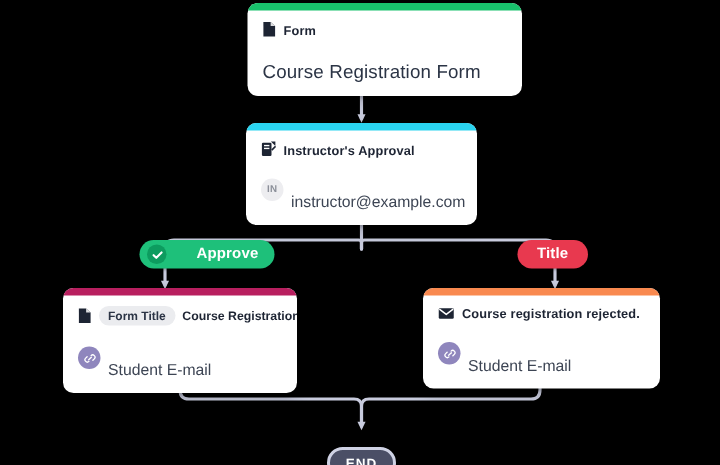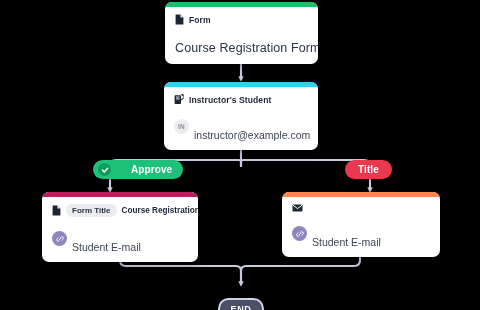--- a/index.html
+++ b/index.html
@@ -144,21 +144,21 @@
       <path d="M241,166 L241,162 Q241,160 243,160 L364,160 Q370,160 370,166 L370,162"></path>
 
       <path d="M110,177 L110,190" marker-end="url(#arrow)"></path>
       <path d="M370,177 L370,190" marker-end="url(#arrow)"></path>
 
       <path d="M120,244 L120,260 Q120,266 126,266 L236,266 Q241,266 241,271 L241,284" marker-end="url(#arrow)"></path>
       <path d="M360,244 L360,260 Q360,266 354,266 L246,266 Q241,266 241,271 L241,284"></path>
     </g>
   </svg>
 
-  <div class="card" id="card-form" style="left:165px;top:2px;width:153px;">
+  <div class="card" id="card-form" style="left:165px;top:2px;width:183px;">
     <span class="accent" style="background:#18c16c;"></span>
     <div class="card-body">
       <div class="row">
         <span class="glyph">
           <svg width="9" height="11" viewBox="0 0 9 11">
             <path d="M0.6 0.6 H5.4 L8.4 3.4 V10.4 H0.6 Z" fill="#1d2433"></path>
             <path d="M5.4 0.6 V3.4 H8.4" fill="#ffffff" opacity="0.85"></path>
           </svg>
         </span>
         <span class="node-title">Form</span>
@@ -173,21 +173,21 @@
       <div class="row">
         <span class="glyph">
           <svg width="10" height="11" viewBox="0 0 10 11">
             <rect x="0.6" y="1.2" width="6.4" height="8.8" rx="0.8" fill="#1d2433"></rect>
             <rect x="2" y="2.6" width="3.6" height="0.9" fill="#ffffff"></rect>
             <rect x="2" y="4.5" width="3.6" height="0.9" fill="#ffffff"></rect>
             <path d="M6.6 0.3 L9.6 3.3 L9.6 0.3 Z" fill="#1d2433"></path>
             <path d="M7.2 6.1 L9.7 3.6" stroke="#1d2433" stroke-width="1.1" fill="none"></path>
           </svg>
         </span>
-        <span class="node-title">Instructor's Student</span>
+        <span class="node-title">Instructor's Approval</span>
       </div>
       <div class="row">
         <span class="avatar">IN</span>
         <span class="sub-text">instructor@example.com</span>
       </div>
     </div>
   </div>
 
   <div class="pill" id="pill-approve" style="left:93px;top:160px;background:#1ec07a;">
     <span class="pill-badge" style="background:#0d9c5f;">
@@ -231,20 +231,21 @@
   <div class="card" id="card-deny-action" style="left:282px;top:192px;width:158px;">
     <span class="accent" style="background:#f9894f;"></span>
     <div class="card-body">
       <div class="row">
         <span class="glyph">
           <svg width="11" height="8" viewBox="0 0 11 8">
             <rect x="0.5" y="0.5" width="10" height="7" rx="0.9" fill="#1d2433"></rect>
             <path d="M0.9 1.1 L5.5 4.6 L10.1 1.1" stroke="#ffffff" stroke-width="1" fill="none" stroke-linejoin="round"></path>
           </svg>
         </span>
+        <span class="node-title">Course registration rejected.</span>
       </div>
       <div class="row">
         <span class="token">
           <svg width="8" height="8" viewBox="0 0 10 10">
             <path d="M3.9 6.1 L6.1 3.9" stroke="#ffffff" stroke-width="1.1" stroke-linecap="round" fill="none"></path>
             <path d="M5.9 2.6 A1.9 1.9 0 0 1 8.6 5.3 L7.4 6.5" stroke="#ffffff" stroke-width="1.1" fill="none" stroke-linecap="round"></path>
             <path d="M4.1 7.4 A1.9 1.9 0 0 1 1.4 4.7 L2.6 3.5" stroke="#ffffff" stroke-width="1.1" fill="none" stroke-linecap="round"></path>
           </svg>
         </span>
         <span class="sub-text">Student E-mail</span>

